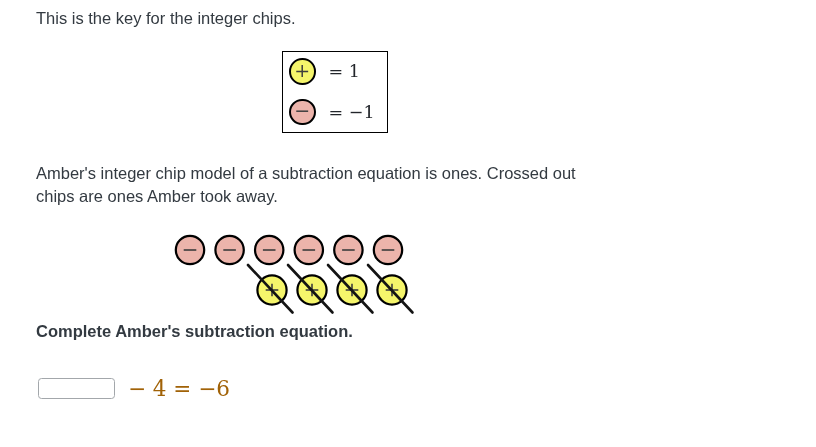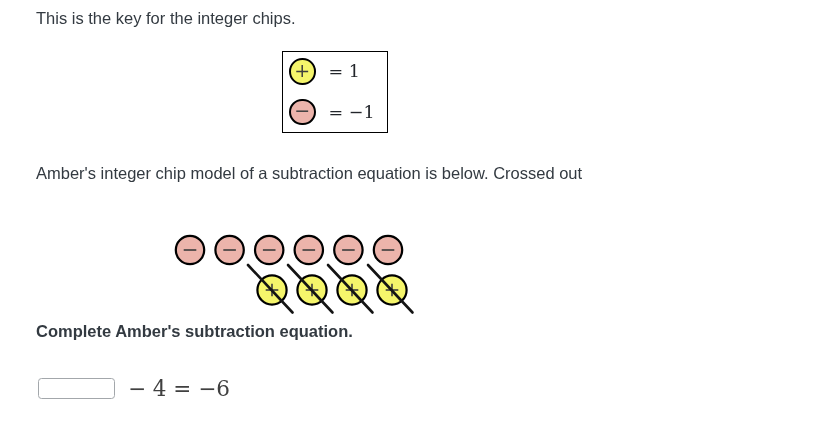--- a/index.html
+++ b/index.html
@@ -47,41 +47,42 @@
   #eqrow { left: 38px; top: 376px; display: flex; align-items: center; gap: 13px; }
   #answer {
     width: 77px; height: 21px;
     border: 1.5px solid #a3a7ab; border-radius: 3.5px;
     background: #fff; padding: 1px 5px;
     font-family: "Liberation Sans", sans-serif;
     font-size: 14px; color: #22252a; outline: none;
   }
   .eq-text {
     font-family: "DejaVu Serif", serif;
-    font-size: 21.5px; color: #404040; white-space: nowrap;
+    font-size: 21.5px; color: #a16207; white-space: nowrap;
   }
 </style>
 </head>
 <body>
 
 <div id="intro" class="abs para">This is the key for the integer chips.</div>
 
 <div id="keybox" class="abs">
   <div class="key-row">
     <span class="key-chip" style="background: rgb(245, 245, 107);">+</span>
     <span class="key-label">= 1</span>
   </div>
   <div class="key-row">
     <span class="key-chip" style="background: rgb(236, 180, 171);">−</span>
     <span class="key-label">= −1</span>
   </div>
 </div>
 
 <div id="desc" class="abs para">
-  <div>Amber's integer chip model of a subtraction equation is below. Crossed out</div>
+  <div>Amber's integer chip model of a subtraction equation is ones. Crossed out</div>
+  <div>chips are ones Amber took away.</div>
 </div>
 
 <svg id="chipfig" class="abs" width="270" height="95" viewBox="160 225 270 95">
     <g>
       <circle cx="190" cy="250" r="14.2" fill="#ecb4ab" stroke="#000000" stroke-width="2.2"></circle>
       <line x1="183.7" y1="250" x2="196.3" y2="250" stroke="#3d3d3d" stroke-width="1.6"></line>
     </g>
     <g>
       <circle cx="229.6" cy="250" r="14.2" fill="#ecb4ab" stroke="#000000" stroke-width="2.2"></circle>
       <line x1="223.29999999999998" y1="250" x2="235.9" y2="250" stroke="#3d3d3d" stroke-width="1.6"></line>

